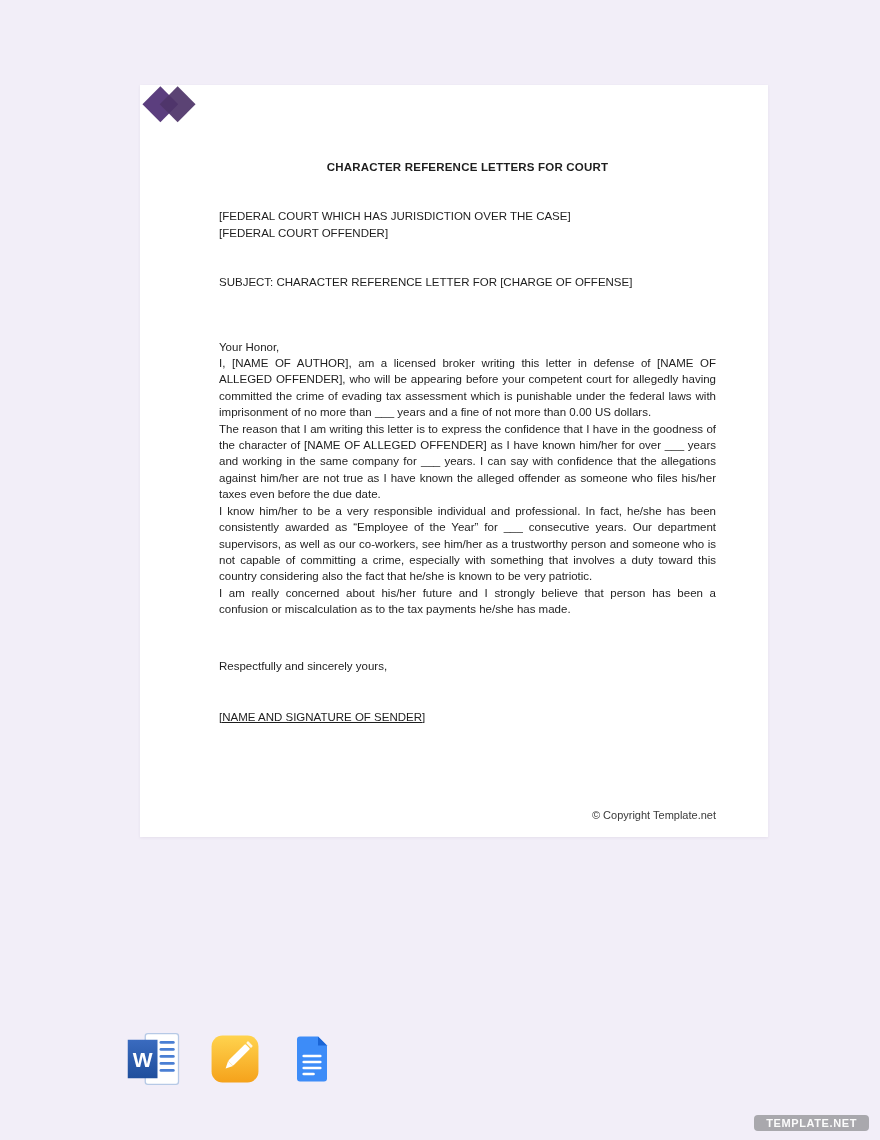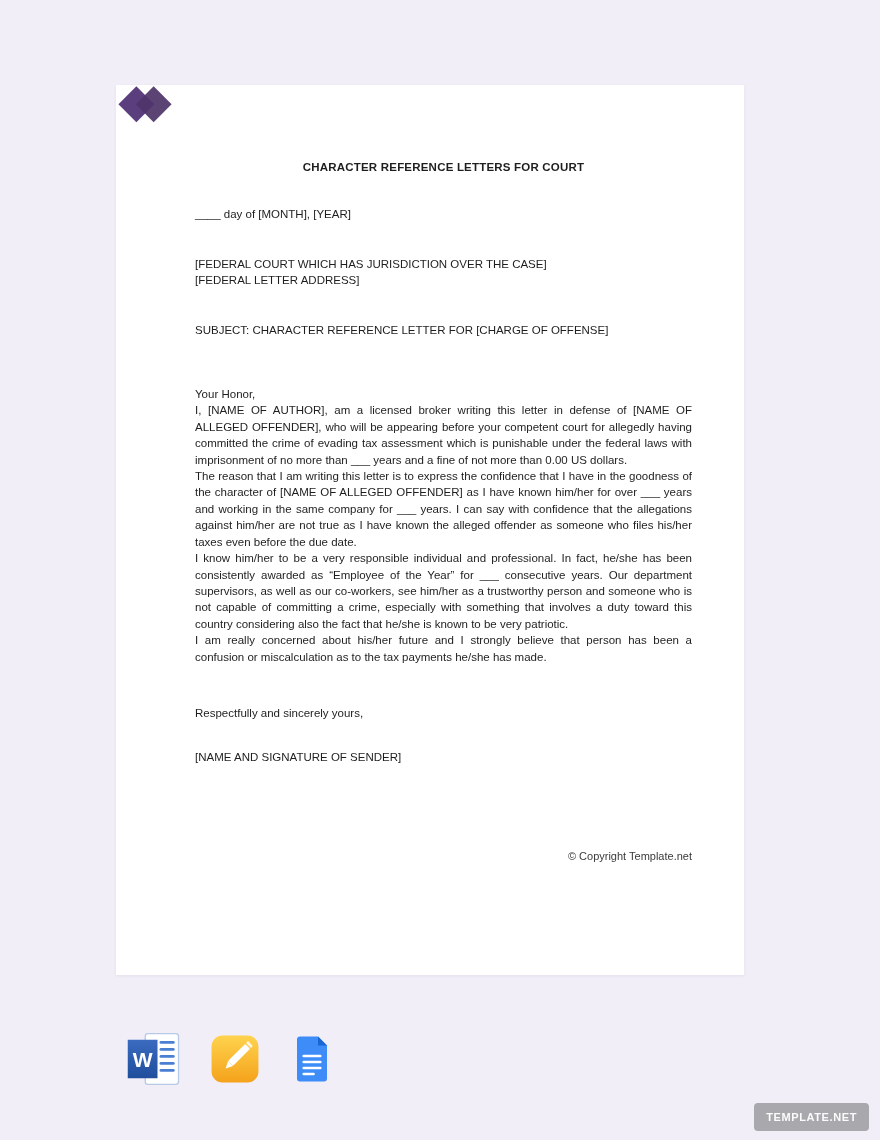--- a/index.html
+++ b/index.html
@@ -4,53 +4,53 @@
 <style>
   * { margin:0; padding:0; box-sizing:border-box; }
   html,body { width:880px; height:1140px; }
   body {
     position:relative;
     background:#f2eef8;
     font-family:"Liberation Sans", sans-serif;
     overflow:hidden;
   }
   .doc-page {
-    position:absolute; left:116px; top:85px;
-    width:628px; height:890px;
+    position:absolute; left:140px; top:85px;
+    width:628px; height:752px;
     background:#ffffff;
     box-shadow:0 1px 3px rgba(60,40,90,0.07);
   }
   .logo {
     position:absolute; left:0; top:1px;
     width:58px; height:48px;
   }
   .logo svg { width:100%; height:100%; display:block; }
   .letter {
     position:absolute; left:0; top:0; width:100%;
     padding:74px 52px 0 79px;
     font-size:11.5px; line-height:16.4px; color:#1e1e1e;
   }
   .letter-title { text-align:center; font-weight:700; letter-spacing:.2px; }
   .date-line   { margin-top:31px; }
   .recipient   { margin-top:33px; }
   .subject     { margin-top:33px; font-weight:400; }
   .salutation  { margin-top:48px; }
   .para        { margin-top:0; text-align:justify; }
   .closing     { margin-top:40px; }
-  .signature   { margin-top:28px; }
+  .signature   { margin-top:35px;text-decoration:underline; }
   .copyright   { margin-top:82px; text-align:right; font-size:11px; color:#3a3a3a; }
   .footer-icons {
     position:absolute; left:126px; top:1031px;
     height:56px; display:flex; align-items:center; gap:28px;
   }
   .app-icon { display:block; cursor:pointer; }
   .app-icon svg { display:block; }
   .watermark {
     position:absolute; right:11px; bottom:9px;
-    height:28px; padding:0 12px;
+    height:16px; padding:0 12px;
     background:rgba(158,158,162,0.88);
     border-radius:4px;
     display:flex; align-items:center;
     color:rgba(255,255,255,0.95);
     font-size:11px; font-weight:700; letter-spacing:.6px;
   }
 </style>
 </head>
 <body>
 
@@ -60,24 +60,23 @@
 
     <div class="logo">
       <svg viewBox="0 0 60 50">
         <rect x="7.8" y="5.8" width="26.4" height="26.4" transform="rotate(45 21 19)" fill="#5b3e7e"></rect>
         <rect x="25.8" y="5.8" width="26.4" height="26.4" transform="rotate(45 39 19)" fill="#4f3569" fill-opacity="0.93"></rect>
       </svg>
     </div>
 
     <div class="letter">
       <div class="letter-title">CHARACTER REFERENCE LETTERS FOR COURT</div>
-      <div class="date-line">____ day of [MONTH], [YEAR]</div>
       <div class="recipient">
         <div>[FEDERAL COURT WHICH HAS JURISDICTION OVER THE CASE]</div>
-        <div>[FEDERAL LETTER ADDRESS]</div>
+        <div>[FEDERAL COURT OFFENDER]</div>
       </div>
       <div class="subject">SUBJECT: CHARACTER REFERENCE LETTER FOR [CHARGE OF OFFENSE]</div>
       <div class="salutation">Your Honor,</div>
       <p class="para">I, [NAME OF AUTHOR], am a licensed broker writing this letter in defense of [NAME OF ALLEGED OFFENDER], who will be appearing before your competent court for allegedly having committed the crime of evading tax assessment which is punishable under the federal laws with imprisonment of no more than ___ years and a fine of not more than 0.00 US dollars.</p>
       <p class="para">The reason that I am writing this letter is to express the confidence that I have in the goodness of the character of [NAME OF ALLEGED OFFENDER] as I have known him/her for over ___ years and working in the same company for ___ years. I can say with confidence that the allegations against him/her are not true as I have known the alleged offender as someone who files his/her taxes even before the due date.</p>
       <p class="para">I know him/her to be a very responsible individual and professional. In fact, he/she has been consistently awarded as “Employee of the Year” for ___ consecutive years. Our department supervisors, as well as our co-workers, see him/her as a trustworthy person and someone who is not capable of committing a crime, especially with something that involves a duty toward this country considering also the fact that he/she is known to be very patriotic.</p>
       <p class="para">I am really concerned about his/her future and I strongly believe that person has been a confusion or miscalculation as to the tax payments he/she has made.</p>
       <div class="closing">Respectfully and sincerely yours,</div>
       <div class="signature">[NAME AND SIGNATURE OF SENDER]</div>
       <div class="copyright">© Copyright Template.net</div>

